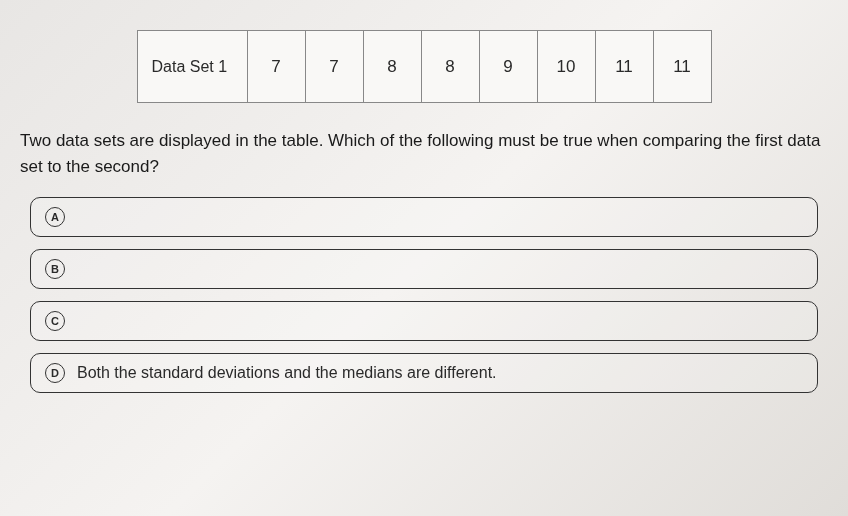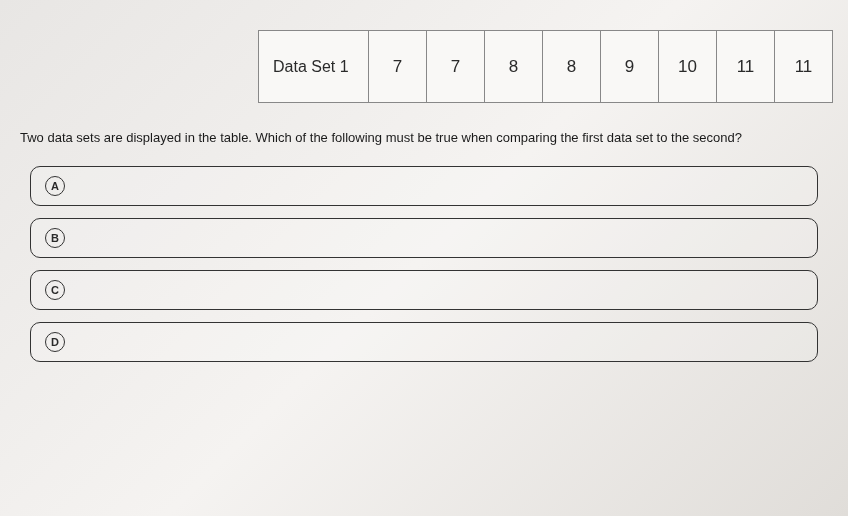--- a/index.html
+++ b/index.html
@@ -12,21 +12,21 @@
       background: linear-gradient(135deg, #e8e6e4 0%, #f5f3f1 50%, #e0ddd9 100%);
       width: 848px;
       height: 516px;
       padding: 10px 15px;
       color: #2a2a2a;
       position: relative;
       overflow: hidden;
     }
     .table-container {
       display: flex;
-      justify-content: flex-end;
+      justify-content: center;
       margin: 20px 0 25px 0;
     }
     table {
       border-collapse: collapse;
       background: #f9f8f6;
     }
     td {
       border: 1px solid #888;
       padding: 0;
       text-align: center;
@@ -38,21 +38,21 @@
       text-align: left;
       padding: 10px 14px;
       width: 110px;
       font-size: 16px;
       line-height: 1.5;
     }
     td.data-cell {
       width: 58px;
     }
     .question-text {
-      font-size: 13px;
+      font-size: 17px;
       line-height: 1.5;
       margin: 0 5px 18px 5px;
       color: #1a1a1a;
     }
     .options {
       display: flex;
       flex-direction: column;
       gap: 12px;
       padding: 0 15px;
     }
@@ -108,14 +108,15 @@
     <span class="option-letter">A</span>
   </div>
   <div class="option">
     <span class="option-letter">B</span>
   </div>
   <div class="option">
     <span class="option-letter">C</span>
   </div>
   <div class="option">
     <span class="option-letter">D</span>
+    <span>Both the standard deviations and the medians are different.</span>
   </div>
 </div>
 
 </body></html>

